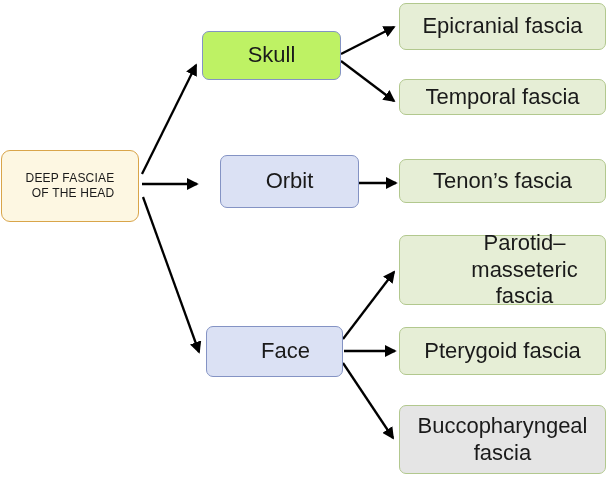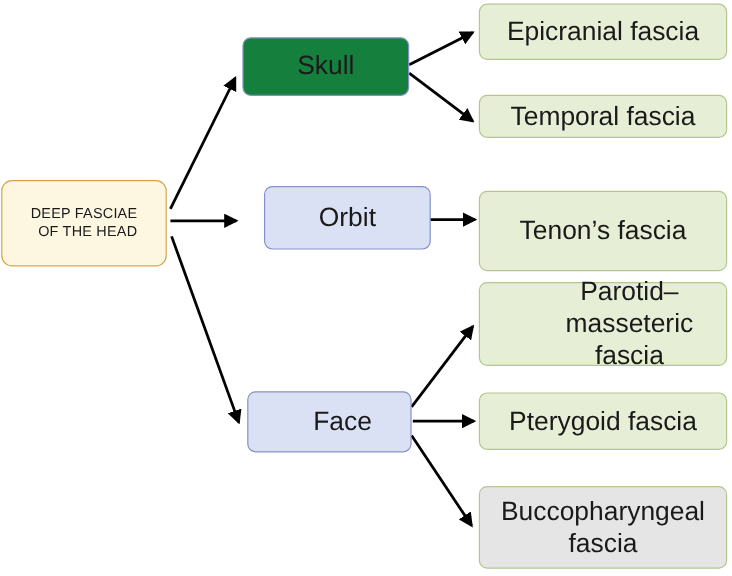--- a/index.html
+++ b/index.html
@@ -72,41 +72,41 @@
     <line x1="343" y1="339" x2="394" y2="272" stroke-width="2.3" marker-end="url(#ah)" style="stroke: rgb(0, 0, 0);"></line>
     <line x1="344" y1="351" x2="395" y2="351" stroke-width="2.3" marker-end="url(#ah)" style="stroke: rgb(0, 0, 0);"></line>
     <line x1="343" y1="363" x2="393" y2="438" stroke-width="2.3" marker-end="url(#ah)" style="stroke: rgb(0, 0, 0);"></line>
   </svg>
 
   <div class="node root" style="left: 1px; top: 150px; width: 138px; height: 72px; background-color: rgb(253, 247, 226); border-color: rgb(217, 165, 74);">
     <span class="label">DEEP FASCIAE
 OF THE HEAD</span>
   </div>
 
-  <div class="node branch" style="left: 202px; top: 31px; width: 139px; height: 49px; background-color: #15803d; border-color: rgb(132, 147, 196);">
+  <div class="node branch" style="left: 202px; top: 31px; width: 139px; height: 49px; background-color: #bef264; border-color: rgb(132, 147, 196);">
     <span class="label">Skull</span>
   </div>
 
   <div class="node branch" style="left: 220px; top: 155px; width: 139px; height: 53px; background-color: rgb(219, 225, 244); border-color: rgb(132, 147, 196);">
     <span class="label">Orbit</span>
   </div>
 
   <div class="node branch" style="left: 206px; top: 326px; width: 137px; height: 51px; background-color: rgb(219, 225, 244); border-color: rgb(132, 147, 196); padding-left: 22px;">
     <span class="label">Face</span>
   </div>
 
   <div class="node leaf" style="left: 399px; top: 3px; width: 207px; height: 47px; background-color: rgb(230, 238, 214); border-color: rgb(178, 200, 142);">
     <span class="label">Epicranial fascia</span>
   </div>
 
   <div class="node leaf" style="left: 399px; top: 79px; width: 207px; height: 36px; background-color: rgb(230, 238, 214); border-color: rgb(178, 200, 142);">
     <span class="label">Temporal fascia</span>
   </div>
 
-  <div class="node leaf" style="left: 399px; top: 159px; width: 207px; height: 67px; background-color: rgb(230, 238, 214); border-color: rgb(178, 200, 142);">
+  <div class="node leaf" style="left: 399px; top: 159px; width: 207px; height: 44px; background-color: rgb(230, 238, 214); border-color: rgb(178, 200, 142);">
     <span class="label">Tenon’s fascia</span>
   </div>
 
   <div class="node leaf" style="left: 399px; top: 235px; width: 207px; height: 70px; background-color: rgb(230, 238, 214); border-color: rgb(178, 200, 142); padding-left: 44px;">
     <span class="label">Parotid–masseteric
 fascia</span>
   </div>
 
   <div class="node leaf" style="left: 399px; top: 327px; width: 207px; height: 48px; background-color: rgb(230, 238, 214); border-color: rgb(178, 200, 142);">
     <span class="label">Pterygoid fascia</span>

